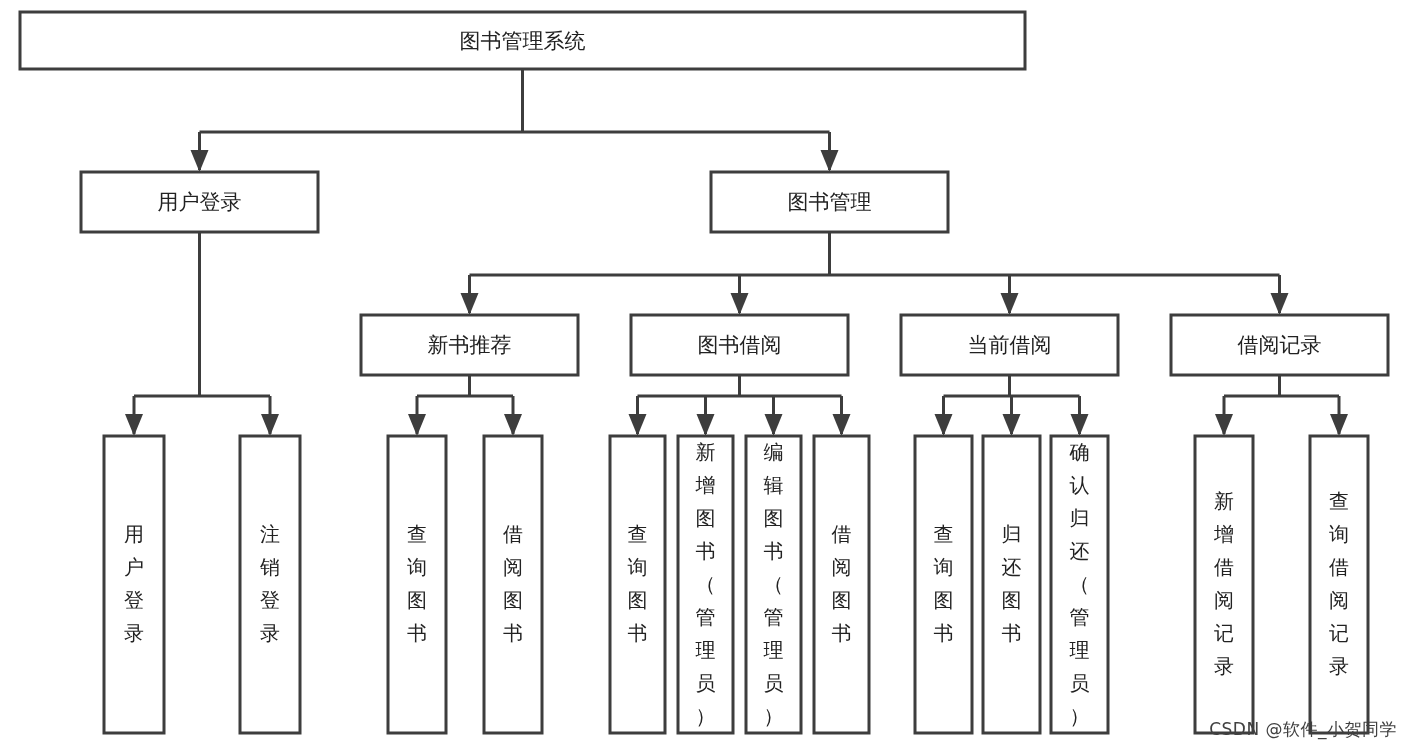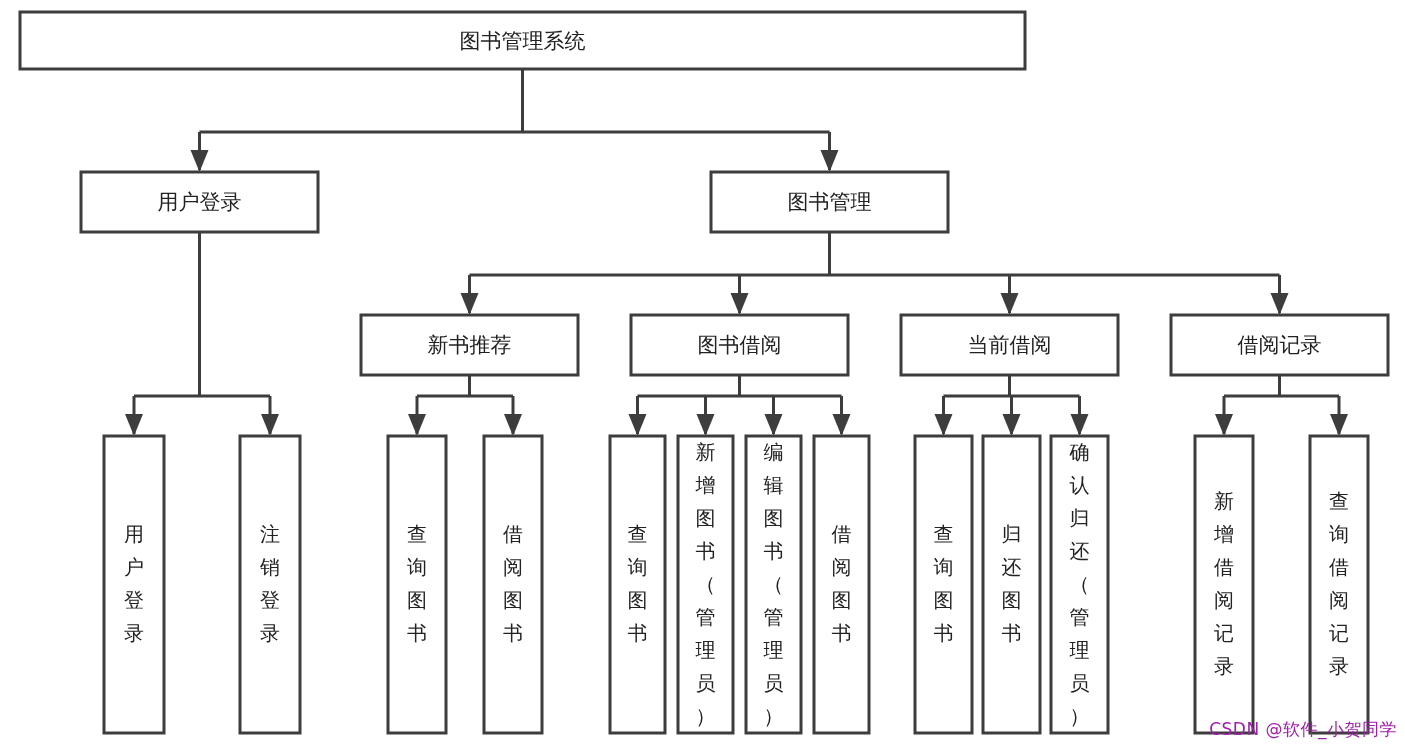--- a/index.html
+++ b/index.html
@@ -14,21 +14,21 @@
   .arrow-head{fill:#3d3d3d;stroke:none;}
   .node-label{
     fill:#222222;font-family:"DejaVu Sans","Liberation Sans",sans-serif;
     text-anchor:middle;dominant-baseline:middle;
   }
   .label-h{font-size:21px;}
   .label-v{font-size:20px;}
   .watermark{
     position:absolute;right:8px;bottom:6px;
     font-family:"DejaVu Sans","Liberation Sans",sans-serif;
-    font-size:17px;color:#a21caf;letter-spacing:.5px;
+    font-size:17px;color:#404040;letter-spacing:.5px;
     white-space:nowrap;pointer-events:none;user-select:none;
   }
 </style>
 </head>
 <body>
 
 <svg id="diagram" viewBox="0 0 1405 747" xmlns="http://www.w3.org/2000/svg">
   <g id="connector-layer">
       <line x1="522.5" y1="69" x2="522.5" y2="132" class="connector"></line>
       <line x1="199.5" y1="132" x2="829.5" y2="132" class="connector"></line>

